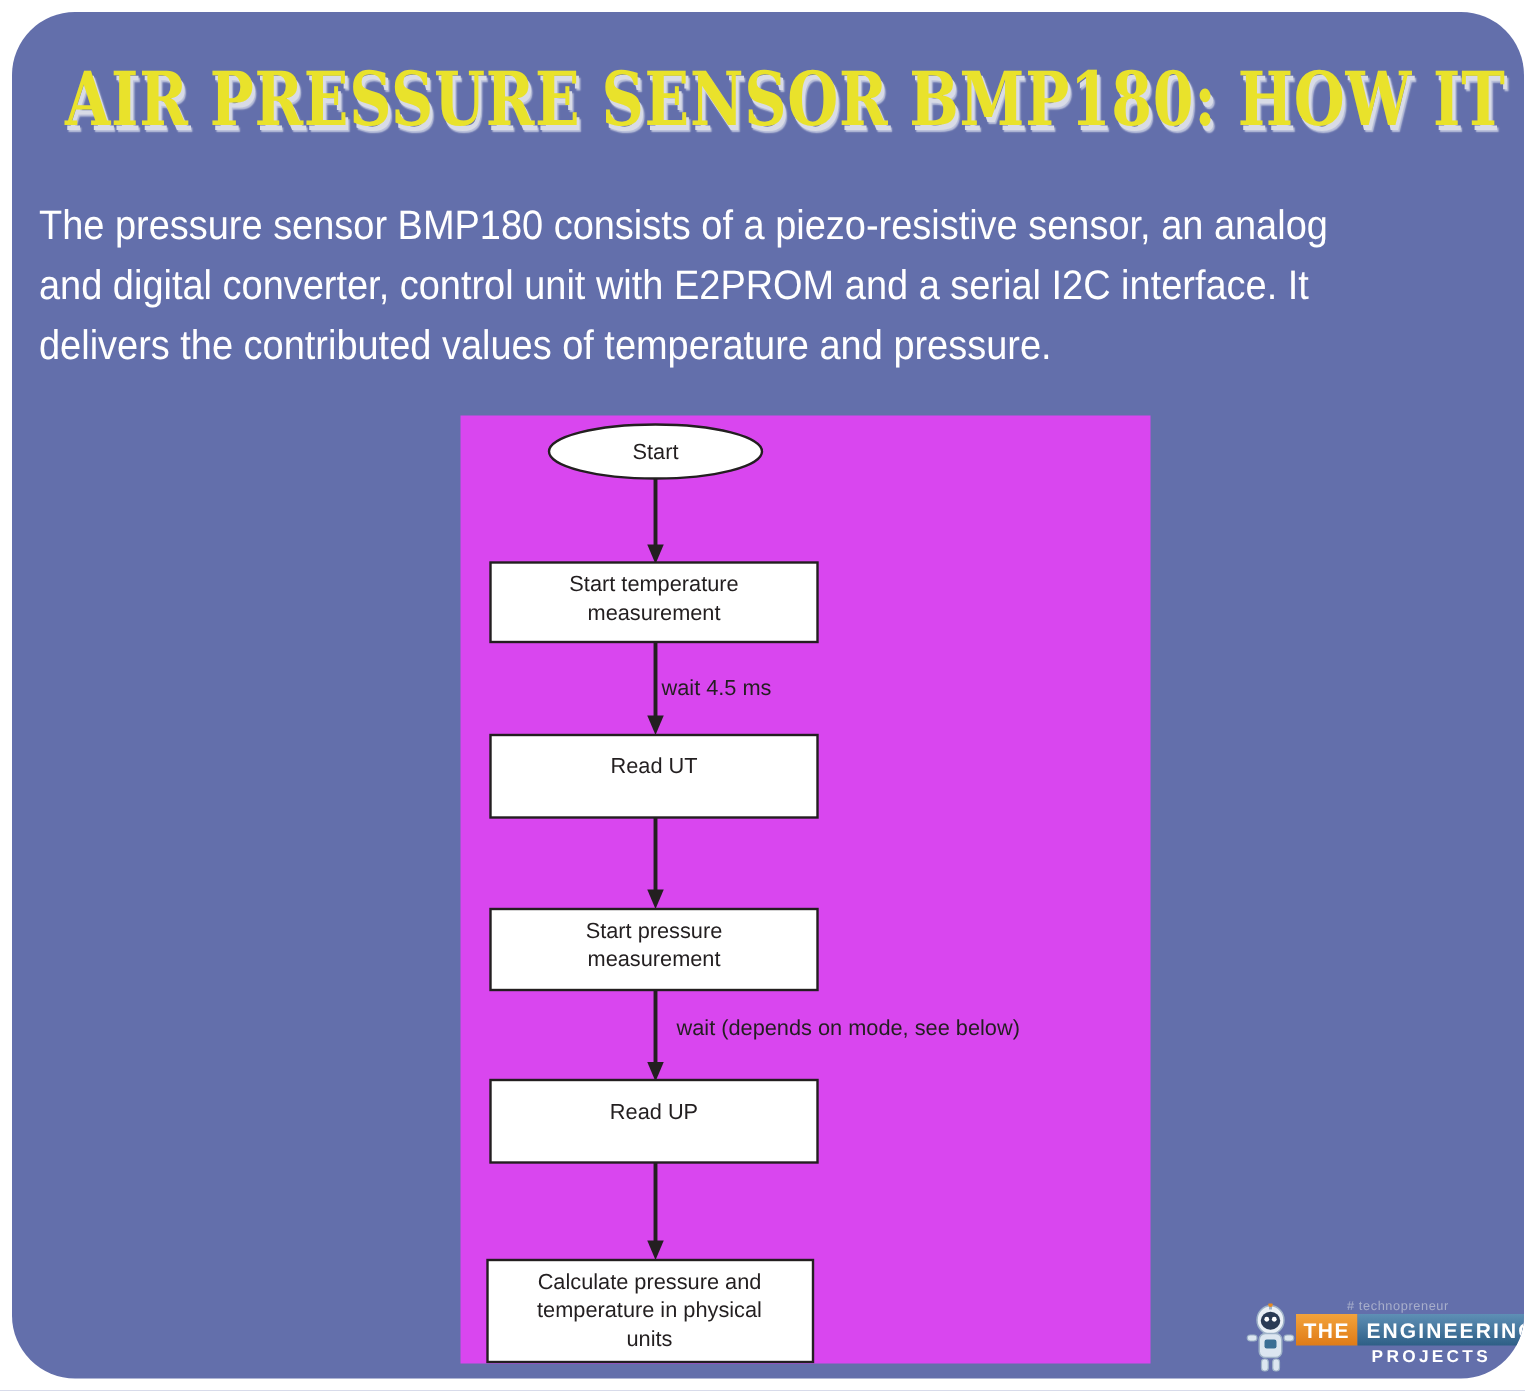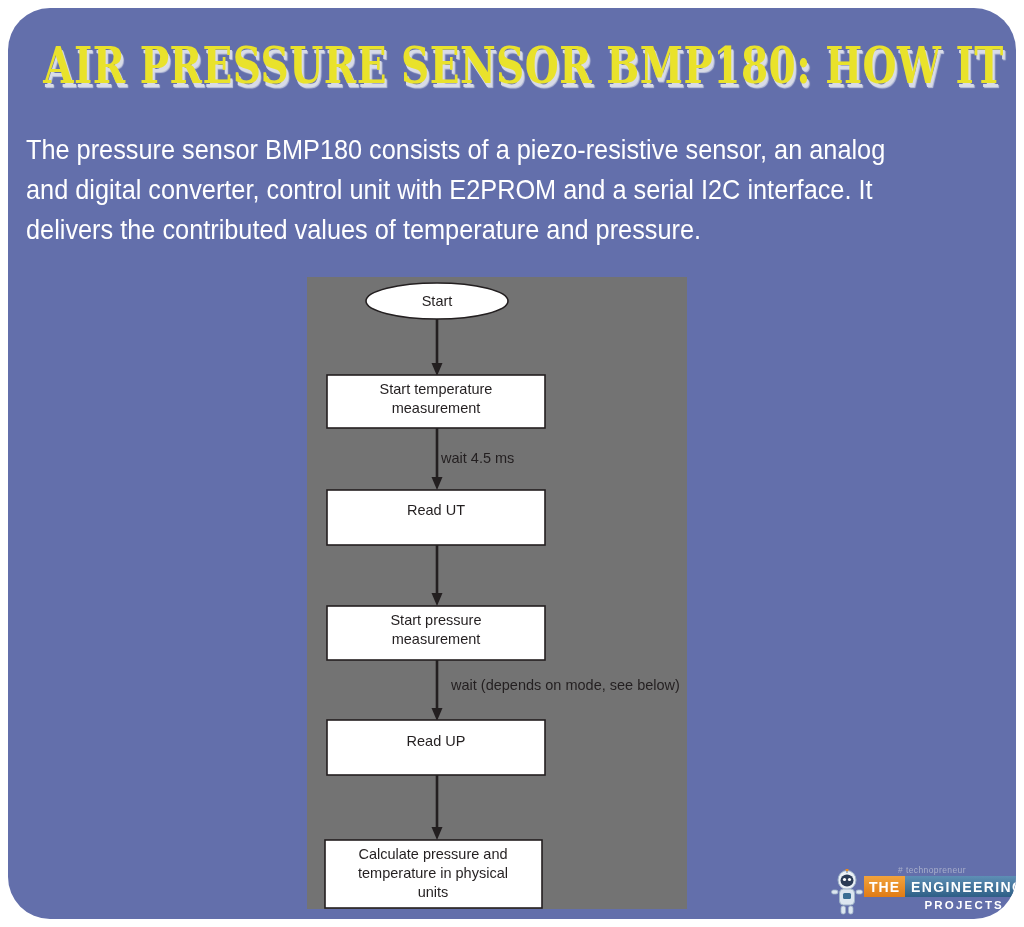--- a/index.html
+++ b/index.html
@@ -58,23 +58,23 @@
     transform: scaleX(0.92);
     transform-origin: left top;
   }
   #intro p { margin: 0; }
 
   
   #chart-panel {
     position: absolute;
     left: 299px;
     top: 269px;
-    width: 380px;
+    width: 460px;
     height: 632px;
-    background: #737373;
+    background: #d946ef;
   }
   #chart-svg { display: block; }
 
   .fc-text {
     font-family: "Liberation Sans", sans-serif;
     font-size: 14.5px;
     fill: #231f20;
   }
   .fc-node {
     fill: #ffffff;
@@ -136,21 +136,21 @@
     color: #ffffff;
     font-weight: bold;
     font-size: 14px;
     letter-spacing: 1.4px;
     padding: 2px 6px 0 6px;
     line-height: 19px;
     font-family: "Liberation Sans", sans-serif;
   }
   #logo-projects {
     position: absolute;
-    right: 6px;
+    right: 16px;
     top: 36px;
     color: #FFFFFF;
     font-weight: bold;
     font-size: 11.5px;
     letter-spacing: 2.2px;
     font-family: "Liberation Sans", sans-serif;
     white-space: nowrap;
   }
 </style>
 </head>

